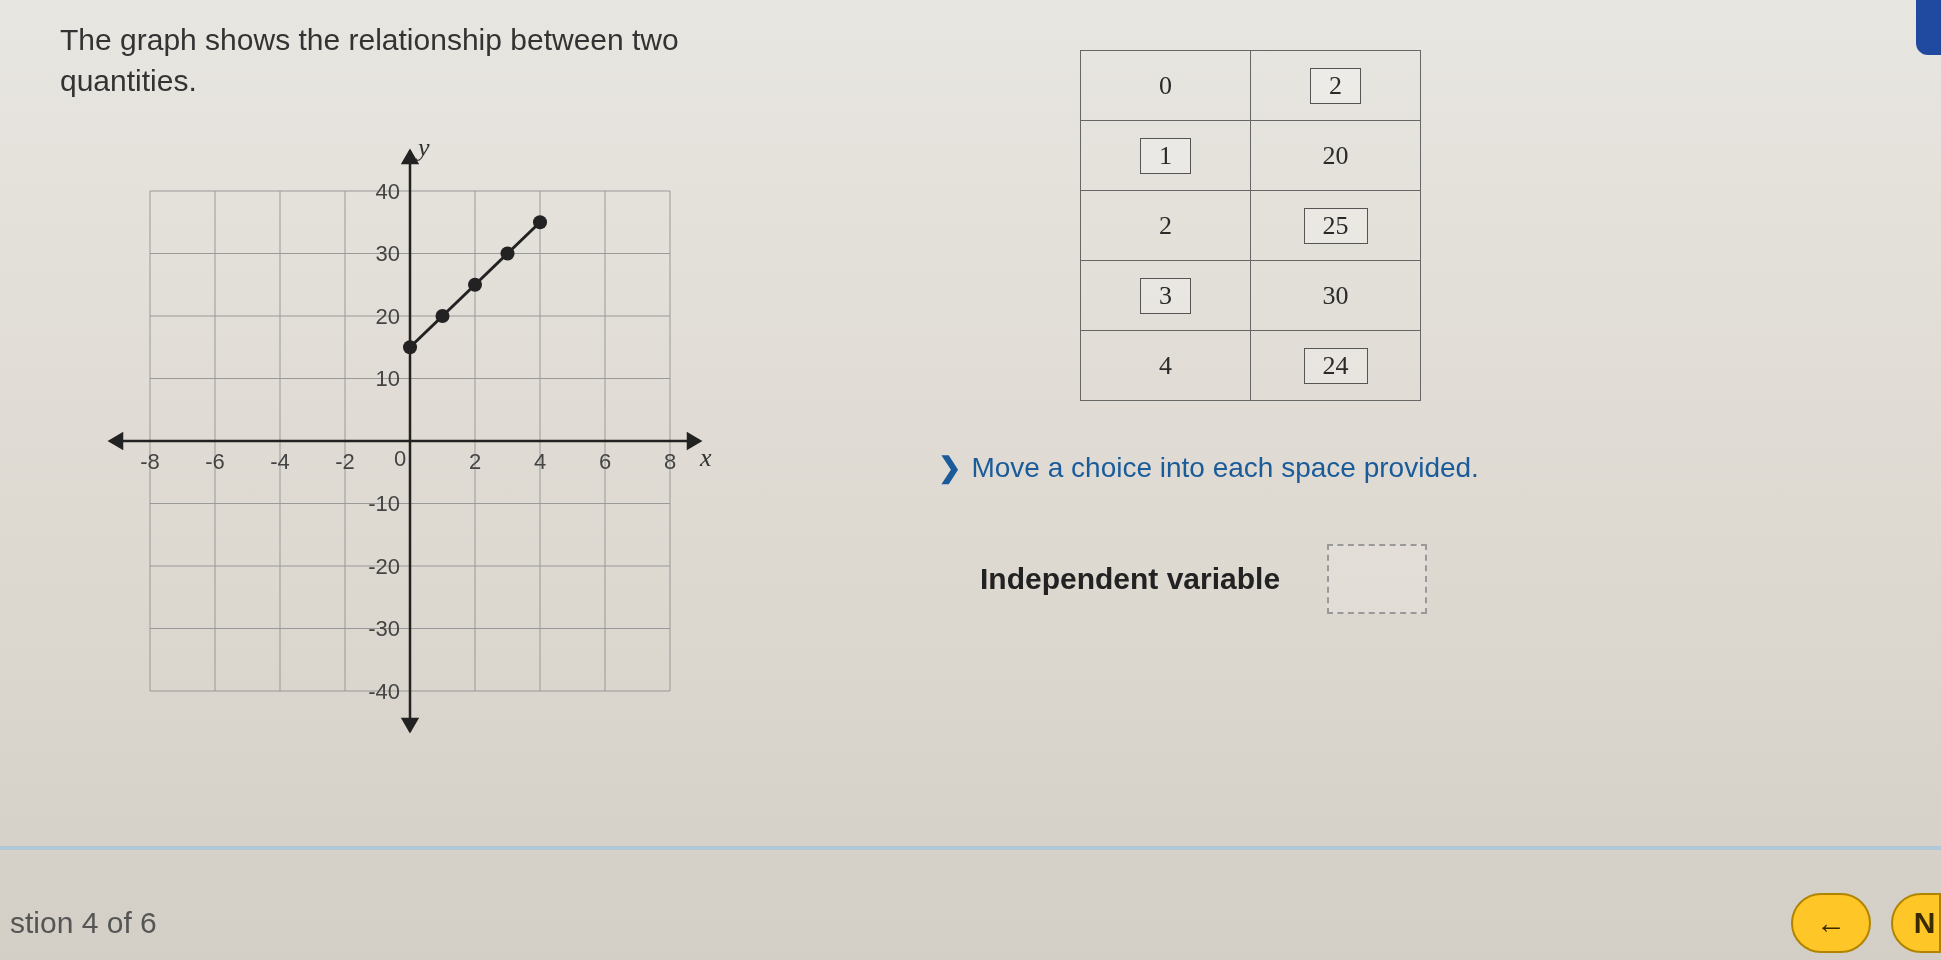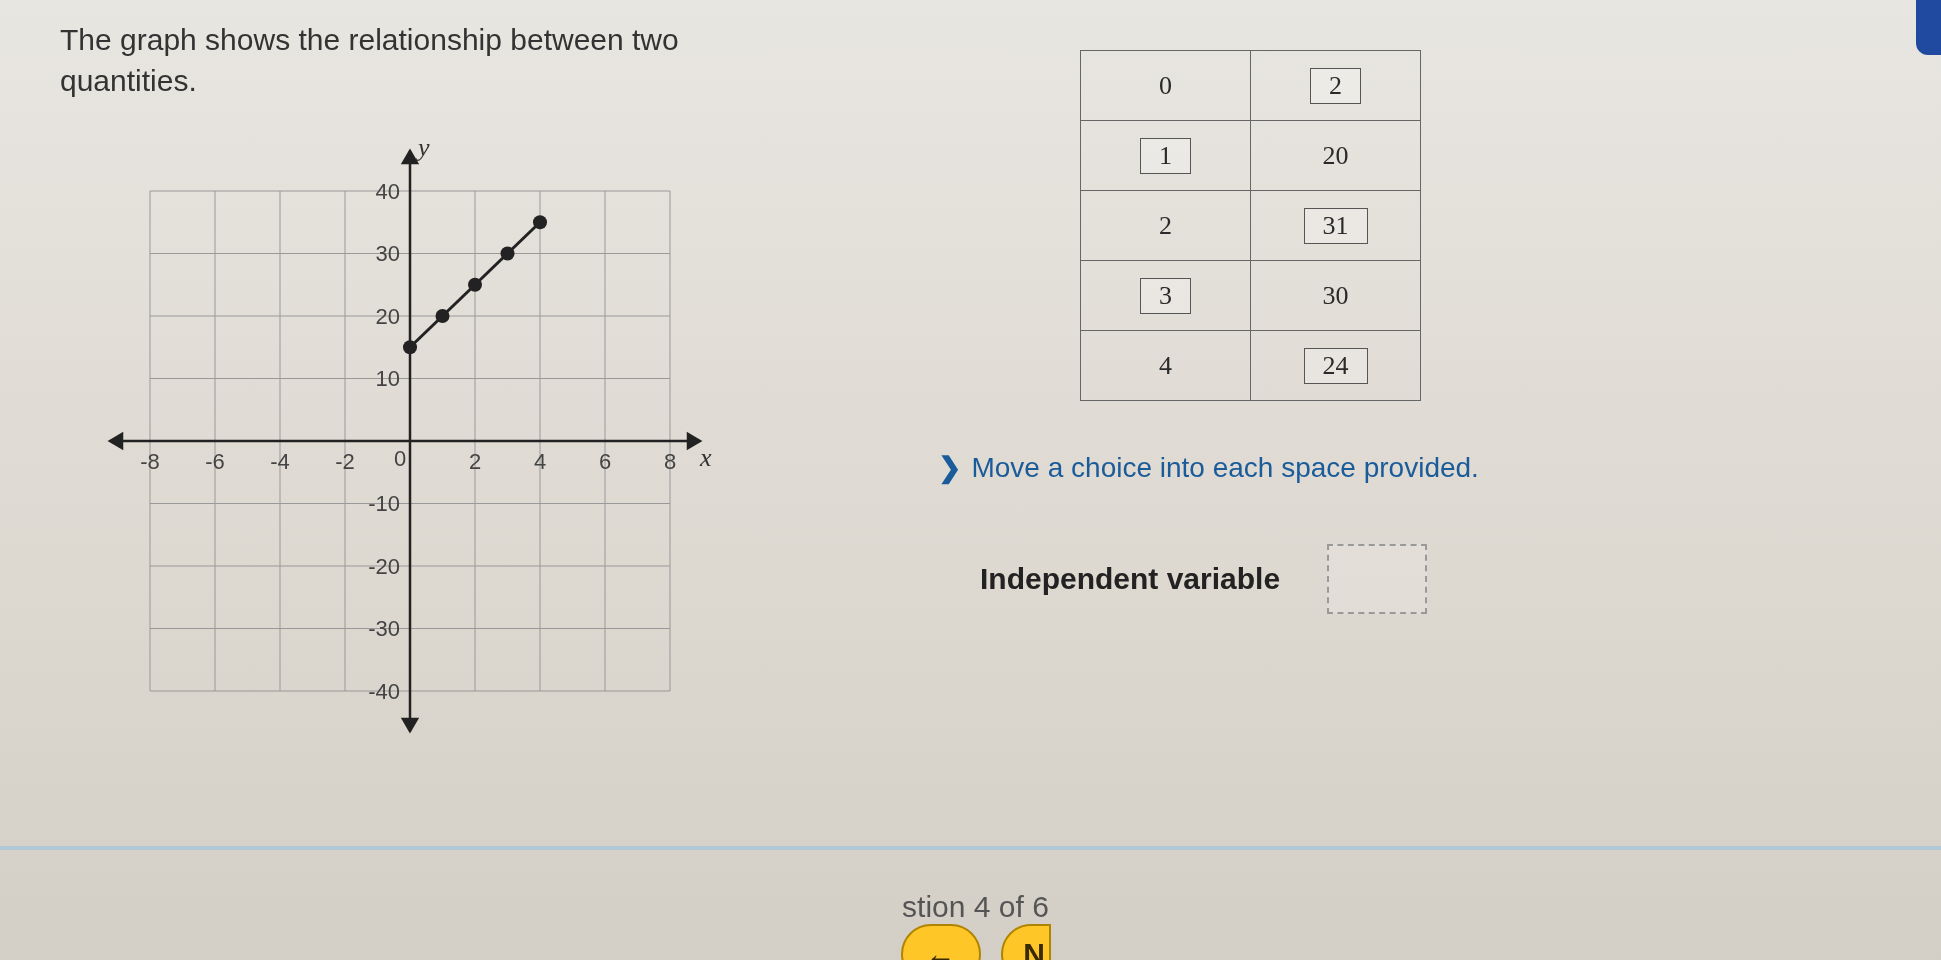--- a/index.html
+++ b/index.html
@@ -93,21 +93,20 @@
     background: #b0c8d8;
   }
   .footer {
     position:absolute;
     left:0; right:0; bottom:0;
     height: 70px;
     display:flex;
     justify-content: space-between;
     align-items:center;
     padding: 0 0 4px 10px;
-    flex-direction: column;
   }
   .qcount {
     font-size: 30px;
     color: #555;
   }
   .nav-buttons { display:flex; gap:20px; align-items:center; padding-right:0;}
   .nav-btn {
     height: 60px;
     border-radius: 40px;
     background: #ffc627;
@@ -223,21 +222,21 @@
           <tr>
         <td><span>0</span></td>
         <td><span class="boxed">2</span></td>
       </tr>
       <tr>
         <td><span class="boxed">1</span></td>
         <td><span>20</span></td>
       </tr>
       <tr>
         <td><span>2</span></td>
-        <td><span class="boxed">31</span></td>
+        <td><span class="boxed">25</span></td>
       </tr>
       <tr>
         <td><span class="boxed">3</span></td>
         <td><span>30</span></td>
       </tr>
       <tr>
         <td><span>4</span></td>
         <td><span class="boxed">24</span></td>
       </tr>
     </tbody>

